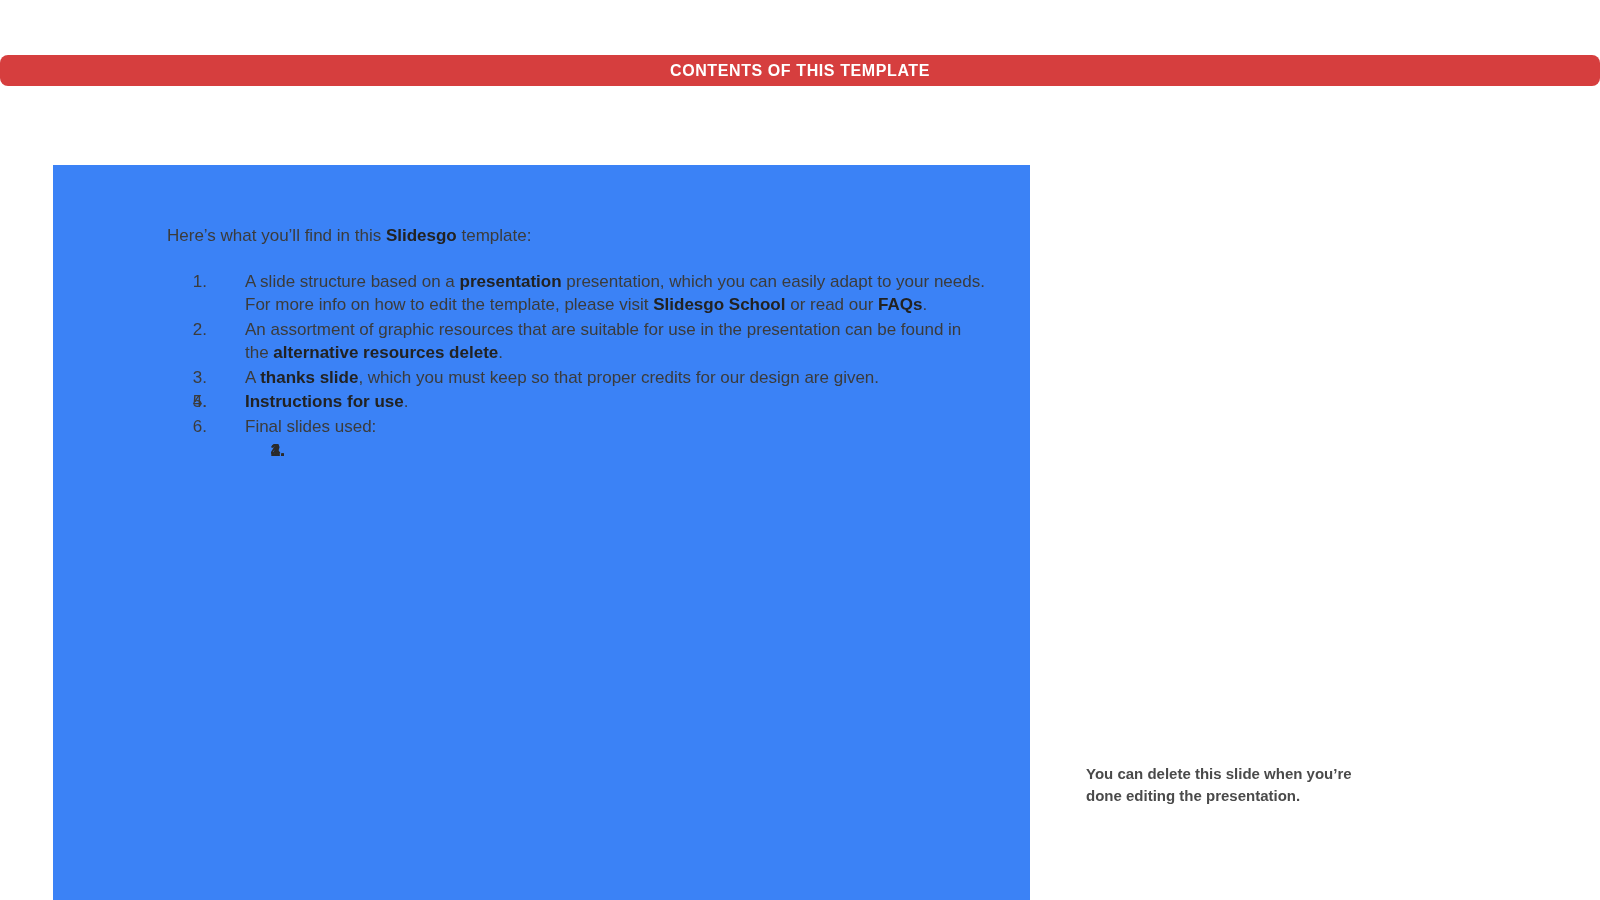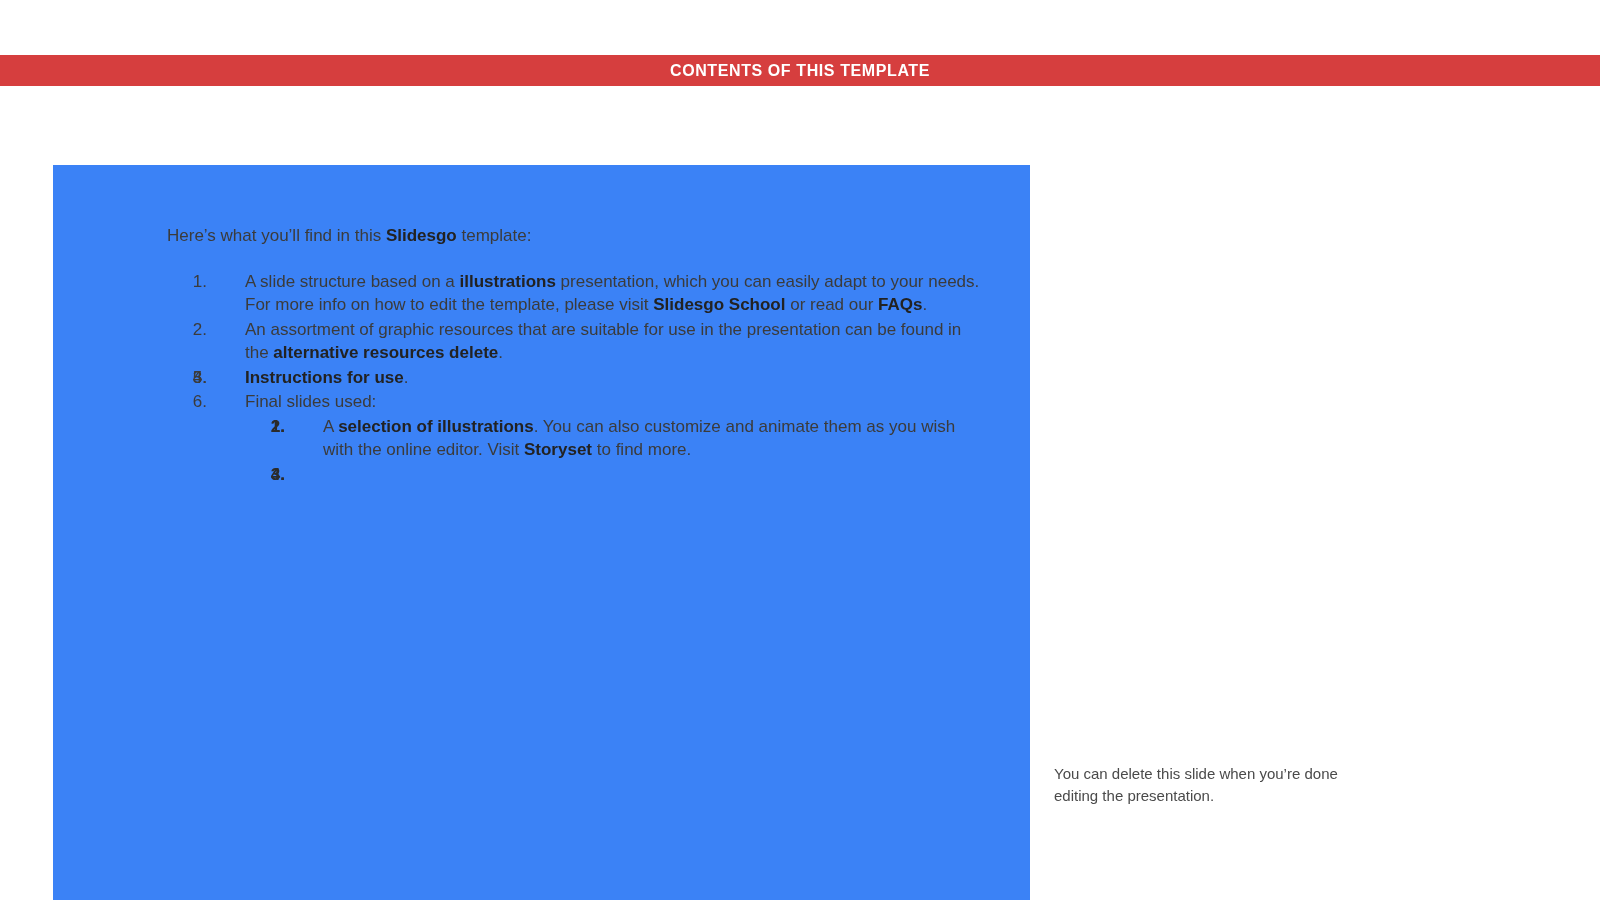--- a/index.html
+++ b/index.html
@@ -21,20 +21,21 @@
   .banner {
     position: absolute;
     left: 0;
     top: 55px;
     width: 1600px;
     height: 31px;
     background: #d63e3e;
     display: flex;
     align-items: center;
     justify-content: center;
+    border-radius: 8px;
   }
   .banner-title {
     color: #ffffff;
     font-size: 16px;
     font-weight: bold;
     letter-spacing: 0.6px;
     line-height: 1;
     white-space: nowrap;
   }
 
@@ -109,49 +110,50 @@
     font-size: 17px;
     font-weight: bold;
     color: #2b2b2b;
   }
 
   b, strong { font-weight: bold; color: #222222; }
 
   
   .note {
     position: absolute;
-    left: 1054px;
+    left: 1086px;
     top: 763px;
     width: 300px;
     font-size: 15px;
     line-height: 1.45;
     color: #4a4a4a;
+    font-weight: bold;
   }
 </style>
 </head>
 <body>
 
 <div class="banner">
   <div class="banner-title">CONTENTS OF THIS TEMPLATE</div>
 </div>
 
 <div class="panel">
   <div class="panel-inner">
 
     <p class="intro">Here’s what you’ll find in this <b>Slidesgo</b> template:</p>
 
     <ol class="list" id="contents-list">
-        <li class="li"><span class="num">1.</span><span>A slide structure based on a <b>illustrations</b> presentation, which you can easily adapt to your needs. For more info on how to edit the template, please visit <b>Slidesgo School</b> or read our <b>FAQs</b>.</span></li>
+        <li class="li"><span class="num">1.</span><span>A slide structure based on a <b>presentation</b> presentation, which you can easily adapt to your needs. For more info on how to edit the template, please visit <b>Slidesgo School</b> or read our <b>FAQs</b>.</span></li>
         <li class="li"><span class="num">2.</span><span>An assortment of graphic resources that are suitable for use in the presentation can be found in the <b>alternative resources delete</b>.</span></li>
-        <li class="li"><span class="num">3.</span></li>
+        <li class="li"><span class="num">3.</span><span>A <b>thanks slide</b>, which you must keep so that proper credits for our design are given.</span></li>
         <li class="li"><span class="num">4.</span></li>
         <li class="li"><span class="num">5.</span><span><b>Instructions for use</b>.</span></li>
         <li class="li"><span class="num">6.</span><span>Final slides used:</span><ol class="sublist">
             <li class="sli"><span class="num">1.</span></li>
-            <li class="sli"><span class="num">2.</span><span>A <b>selection of illustrations</b>. You can also customize and animate them as you wish with the online editor. Visit <b>Storyset</b> to find more.</span></li>
+            <li class="sli"><span class="num">2.</span></li>
             <li class="sli"><span class="num">3.</span></li>
             <li class="sli"><span class="num">4.</span></li>
           </ol></li>
       </ol>
 
   </div>
 </div>
 
 <div class="note">You can delete this slide when you’re done editing the presentation.</div>
 

